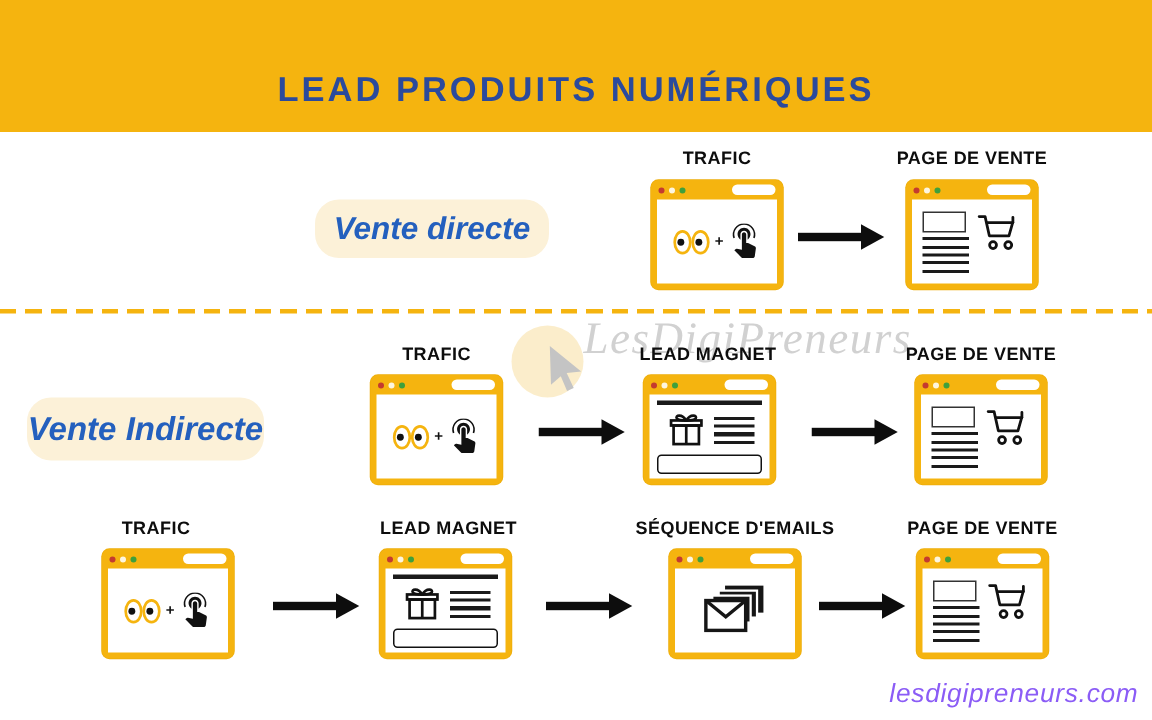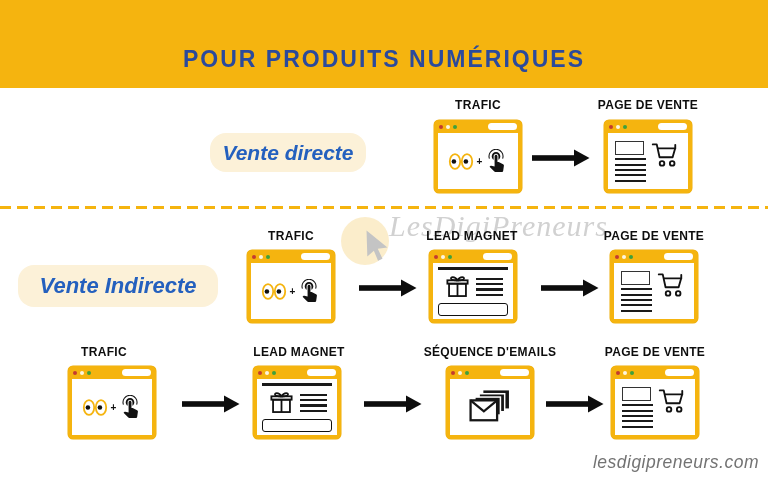--- a/index.html
+++ b/index.html
@@ -11,21 +11,21 @@
   .banner{left:0;top:0;width:768px;height:88px;background:#F5B40F;}
   .banner .t1,.banner .t2{width:100%;text-align:center;color:#2B4A9C;font-weight:bold;
        letter-spacing:2px;font-size:23px;position:absolute;}
   .banner .t1{top:9px;}
   .banner .t2{top:46px;}
 
   
   .pill{background:#FCF1D8;border-radius:16px;color:#2460BE;font-style:italic;font-weight:bold;
         display:flex;align-items:center;justify-content:center;}
   .pill.direct{left:210px;top:133px;width:156px;height:39px;font-size:21px;}
-  .pill.indirect{left:18px;top:265px;width:200px;height:42px;font-size:22px;}
+  .pill.indirect{left:18px;top:265px;width:158px;height:42px;font-size:22px;}
 
   
   .step-label{transform:translateX(-50%);white-space:nowrap;font-weight:bold;font-size:12px;
         color:#0d0d0d;letter-spacing:.3px;}
 
   
   .card{width:88px;height:73px;background:#F5B40F;border-radius:5px;box-shadow:0 0 0 .5px #EDAD08;}
   .chrome{height:13px;display:flex;align-items:center;gap:3px;padding:0 5px;}
   .dot{width:4px;height:4px;border-radius:50%;}
   .dot.red{background:#C43B2F;}
@@ -59,21 +59,21 @@
   .divider{left:0;top:206px;width:768px;height:3px;
     background:repeating-linear-gradient(90deg,#F5B40F 0 11px,transparent 11px 17px);}
 
   
   .wm-circle{left:341px;top:217px;width:48px;height:48px;border-radius:50%;background:#FAE9BE;opacity:.8;}
   .wm-text{left:389px;top:209px;font-family:"Liberation Serif", serif;font-style:italic;
     font-size:30px;color:#C9C9C9;opacity:.85;letter-spacing:1px;text-align:center;}
   .wm-cursor{left:361px;top:228px;}
 
   
-  .footer{right:9px;top:452px;font-style:italic;font-size:17.5px;color:#737373;letter-spacing:.5px;}
+  .footer{right:9px;top:452px;font-style:italic;font-size:17.5px;color:#8b5cf6;letter-spacing:.5px;}
 </style>
 </head>
 <body>
 
 <svg width="0" height="0" style="position:absolute">
   <defs>
     <g id="eyes">
       <ellipse cx="7" cy="8.5" rx="5.2" ry="7.3" fill="#fff" stroke="#F5B40F" stroke-width="1.8"></ellipse>
       <ellipse cx="19" cy="8.5" rx="5.2" ry="7.3" fill="#fff" stroke="#F5B40F" stroke-width="1.8"></ellipse>
       <circle cx="5.9" cy="8.5" r="2.3" fill="#111"></circle>
@@ -104,21 +104,21 @@
       <path d="M2.5 12 L16.5 23.5 L30.5 12" fill="none" stroke="#161616" stroke-width="2.4"></path>
     </g>
     <g id="arrowhead">
       <rect x="0" y="6.2" width="43" height="5.6" fill="#0d0d0d"></rect>
       <polygon points="42,0.5 57.5,9 42,17.5" fill="#0d0d0d"></polygon>
     </g>
   </defs>
 </svg>
 
 <div class="abs banner">
-  <div class="t2">POUR PRODUITS NUMÉRIQUES</div>
+  <div class="t2">LEAD PRODUITS NUMÉRIQUES</div>
 </div>
 
 <div class="abs pill direct">
   <span>Vente directe</span>
 </div>
 
 <div class="abs step-label" style="left:478px;top:98px;">TRAFIC</div>
 <div class="abs card" style="left:434px;top:120px;">
   <div class="chrome">
     <span class="dot red"></span>

